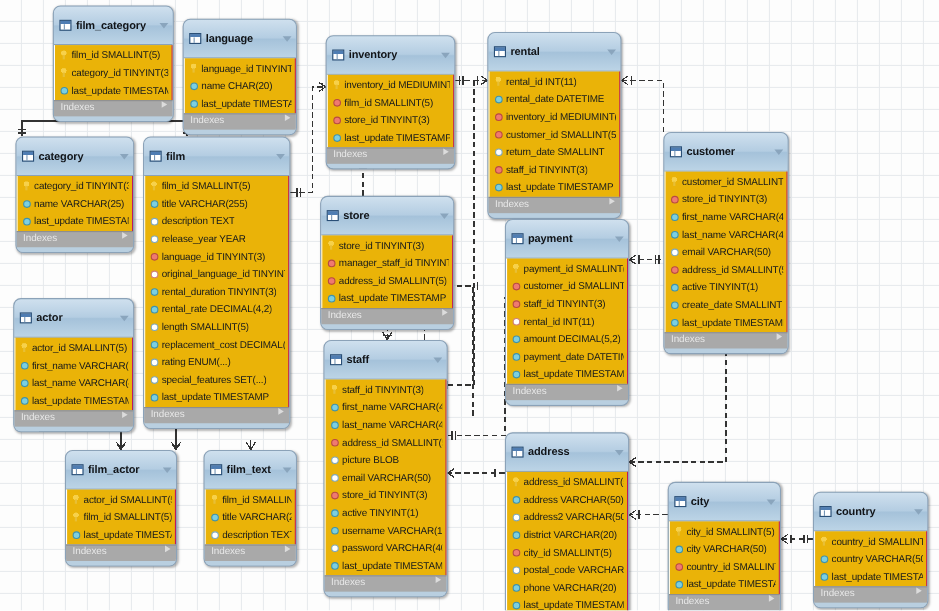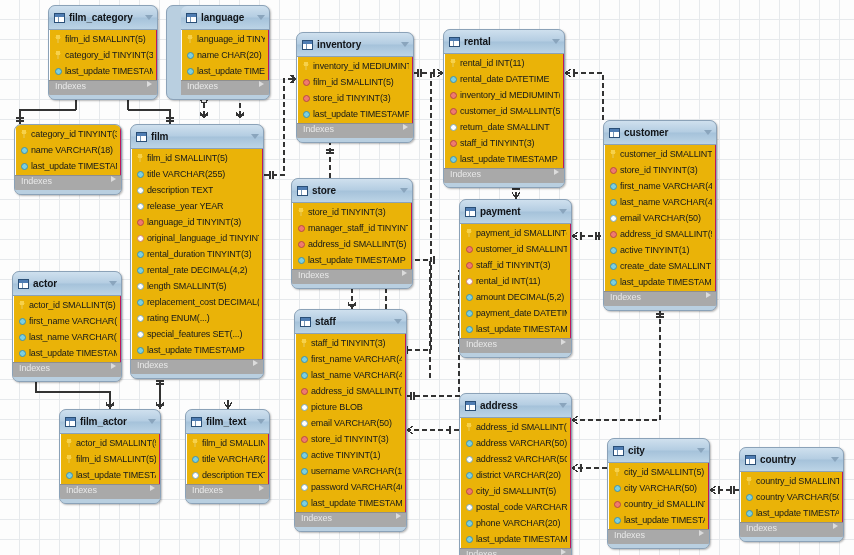--- a/index.html
+++ b/index.html
@@ -37,21 +37,21 @@
     position: absolute;
     z-index: 5;
     box-sizing: border-box;
     border: 1px solid #8ba2b8;
     border-radius: 7px;
     background: #b9cfe0;
     box-shadow: 1px 1px 2px rgba(0,0,0,0.28);
     overflow: hidden;
   }
   .tbl-head {
-    height: 24px;
+    height: 35px;
     box-sizing: border-box;
     display: flex;
     align-items: center;
     padding: 0 4px 0 5px;
     background: linear-gradient(to bottom, #cfe0ee 0%, #b4cde2 48%, #a5c2da 52%, #bcd4e6 100%);
     border-bottom: 1px solid #8ba2b8;
     border-top-left-radius: 6px;
     border-top-right-radius: 6px;
   }
   .tbl-icon {
@@ -328,21 +328,21 @@
           <span class="bullet b-nn"></span>
           <span class="col-text">last_update TIMESTAMP</span>
         </div>
       </div>
       <div class="tbl-foot">
         <span>Indexes</span>
         <span class="foot-caret"></span>
       </div>
       <div class="tbl-bottompad"></div>
     </div>
-    <div class="tbl" style="left: 166px; top: 5px; width: 104px; padding-left: 14px;">
+    <div class="tbl" style="left: 166px; top: 17px; width: 104px;">
       <div class="tbl-head">
         <span class="tbl-icon"></span>
         <span class="tbl-title">language</span>
         <span class="tbl-caret"></span>
       </div>
       <div class="tbl-cols">
         <div class="col">
           <span class="bullet b-pk"></span>
           <span class="col-text">language_id TINYINT(3)</span>
         </div>
@@ -477,28 +477,33 @@
           <span class="col-text">last_update TIMESTAMP</span>
         </div>
       </div>
       <div class="tbl-foot">
         <span>Indexes</span>
         <span class="foot-caret"></span>
       </div>
       <div class="tbl-bottompad"></div>
     </div>
     <div class="tbl" style="left: 14px; top: 124px; width: 108px;">
+      <div class="tbl-head">
+        <span class="tbl-icon"></span>
+        <span class="tbl-title">category</span>
+        <span class="tbl-caret"></span>
+      </div>
       <div class="tbl-cols">
         <div class="col">
           <span class="bullet b-pk"></span>
           <span class="col-text">category_id TINYINT(3)</span>
         </div>
         <div class="col">
           <span class="bullet b-nn"></span>
-          <span class="col-text">name VARCHAR(18)</span>
+          <span class="col-text">name VARCHAR(25)</span>
         </div>
         <div class="col">
           <span class="bullet b-nn"></span>
           <span class="col-text">last_update TIMESTAMP</span>
         </div>
       </div>
       <div class="tbl-foot">
         <span>Indexes</span>
         <span class="foot-caret"></span>
       </div>

